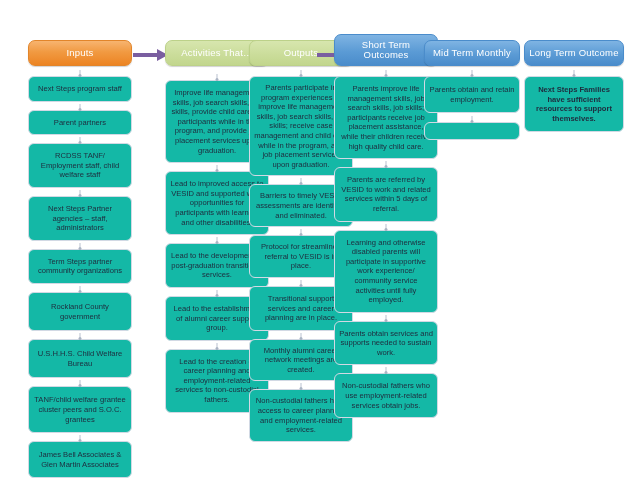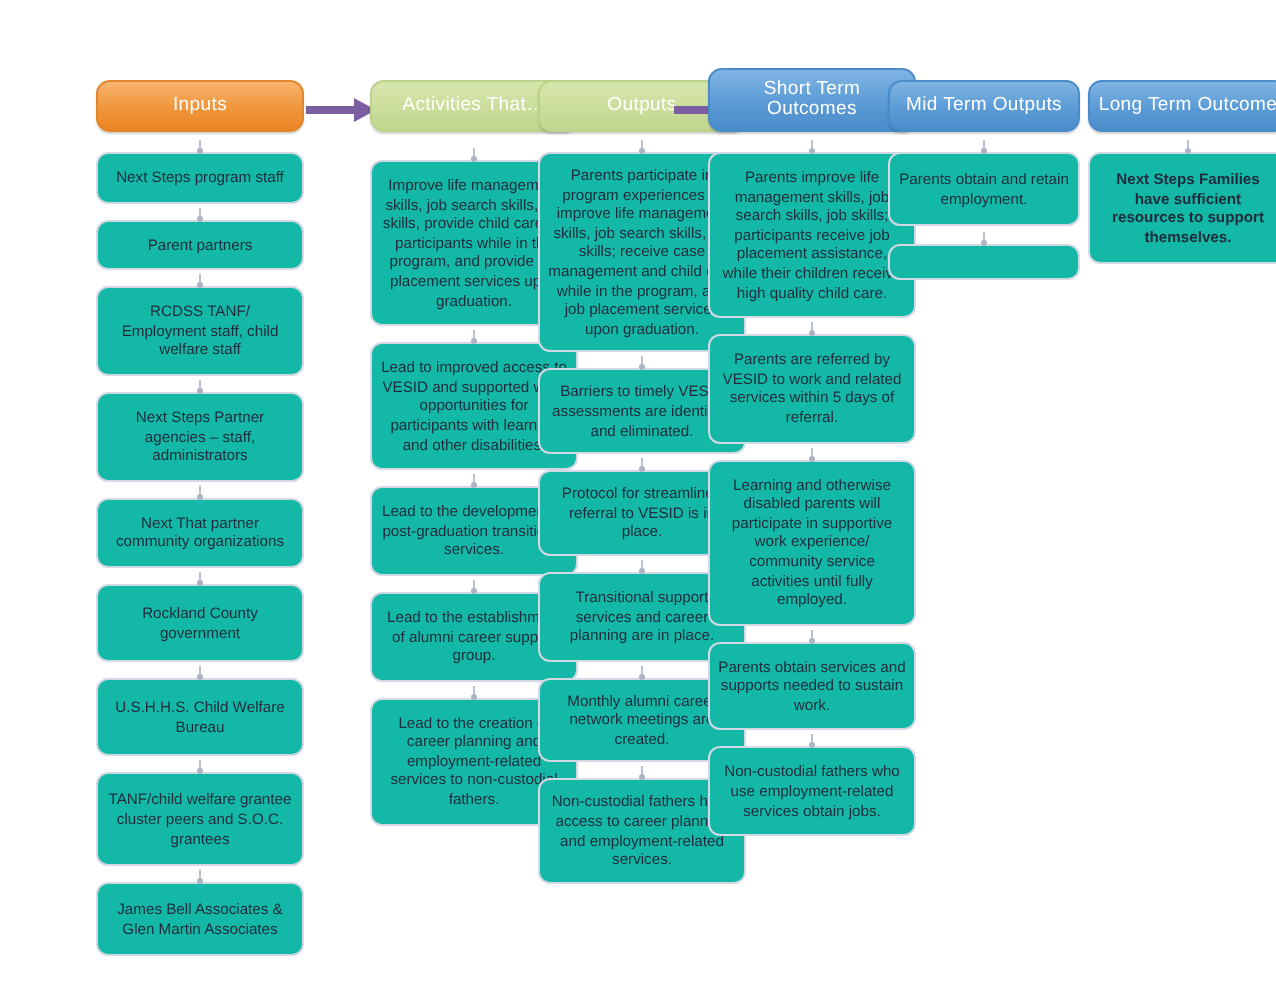--- a/index.html
+++ b/index.html
@@ -2,21 +2,21 @@
 <html><head>
 <meta charset="utf-8">
 <style>
   html,body{margin:0;padding:0;}
   body{
     width:638px;height:493px;
     background:#ffffff;
     font-family:"Liberation Sans", sans-serif;
     overflow:hidden;
   }
-  #canvas{position:relative;width:592px;height:493px;margin-left:20px;}
+  #canvas{position:relative;width:592px;height:493px;}
 
   .column{position:absolute;top:40px;width:104px;}
 
   
   .hdr{
     position:relative;
     border-radius:7px;
     height:26px;
     display:flex;align-items:center;justify-content:center;
     text-align:center;
@@ -86,21 +86,21 @@
 <body>
 
 <div id="canvas">
 
   <div class="column" style="left:28px;">
     <div class="hdr orange">Inputs</div>
     <div class="box" style="margin-top:10px;padding:7px 4px;"><span class="tick"></span><span>Next Steps  program staff</span></div>
     <div class="box" style="margin-top:8px;padding:7px 4px;"><span class="tick"></span><span>Parent partners</span></div>
     <div class="box" style="margin-top:8px;padding:7px 4px;"><span class="tick"></span><span>RCDSS TANF/ Employment staff, child welfare staff</span></div>
     <div class="box" style="margin-top:8px;padding:7px 4px;"><span class="tick"></span><span>Next Steps Partner agencies – staff, administrators</span></div>
-    <div class="box" style="margin-top:8px;padding:7px 4px;"><span class="tick"></span><span>Next That partner community organizations</span></div>
+    <div class="box" style="margin-top:8px;padding:7px 4px;"><span class="tick"></span><span>Term Steps partner community organizations</span></div>
     <div class="box" style="margin-top:8px;padding:9px 4px;"><span class="tick"></span><span>Rockland County government</span></div>
     <div class="box" style="margin-top:8px;padding:9px 4px;"><span class="tick"></span><span>U.S.H.H.S. Child Welfare Bureau</span></div>
     <div class="box" style="margin-top:8px;padding:8px 0;"><span class="tick"></span><span>TANF/child welfare grantee cluster peers and S.O.C. grantees</span></div>
     <div class="box" style="margin-top:8px;padding:8px 4px;"><span class="tick"></span><span>James Bell Associates &amp; Glen Martin Associates</span></div>
   </div>
 
   <div class="arrow" style="left:133px;top:48px;">
     <svg width="36" height="14" viewBox="0 0 36 14">
       <path d="M0 5 L24 5 L24 1 L35 7 L24 13 L24 9 L0 9 Z" fill="#7a5ea0"></path>
     </svg>
@@ -134,21 +134,21 @@
   <div class="column" style="left:334px;">
     <div class="hdr blue two-line" style="margin-top:-6px;">Short Term Outcomes</div>
     <div class="box" style="margin-top:10px;padding:7px 4px;"><span class="tick"></span><span>Parents improve life management skills, job search skills, job skills; participants receive job placement assistance, while their children receive high quality child care.</span></div>
     <div class="box" style="margin-top:8px;padding:7px 4px;"><span class="tick"></span><span>Parents are referred by VESID to work and related services within 5 days of referral.</span></div>
     <div class="box" style="margin-top:8px;padding:7px 4px;"><span class="tick"></span><span>Learning and otherwise disabled parents will participate in supportive work experience/ community service activities until fully employed.</span></div>
     <div class="box" style="margin-top:8px;padding:7px 4px;"><span class="tick"></span><span>Parents obtain services and supports needed to sustain work.</span></div>
     <div class="box" style="margin-top:8px;padding:7px 4px;"><span class="tick"></span><span>Non-custodial fathers who use employment-related services obtain jobs.</span></div>
   </div>
 
   <div class="column" style="left:424px;width:96px;">
-    <div class="hdr blue">Mid Term Outputs</div>
+    <div class="hdr blue">Mid Term Monthly</div>
     <div class="box" style="margin-top:10px;padding:8px 4px;"><span class="tick"></span><span>Parents obtain and retain employment.</span></div>
     <div class="box" style="margin-top:9px;padding:8px 4px;"><span class="tick"></span></div>
   </div>
 
   <div class="column" style="left:524px;width:100px;">
     <div class="hdr blue">Long Term Outcome</div>
     <div class="box bold" style="margin-top:10px;padding:8px 4px;"><span class="tick"></span><span>Next Steps Families have sufficient resources to support themselves.</span></div>
   </div>
 
 </div>

